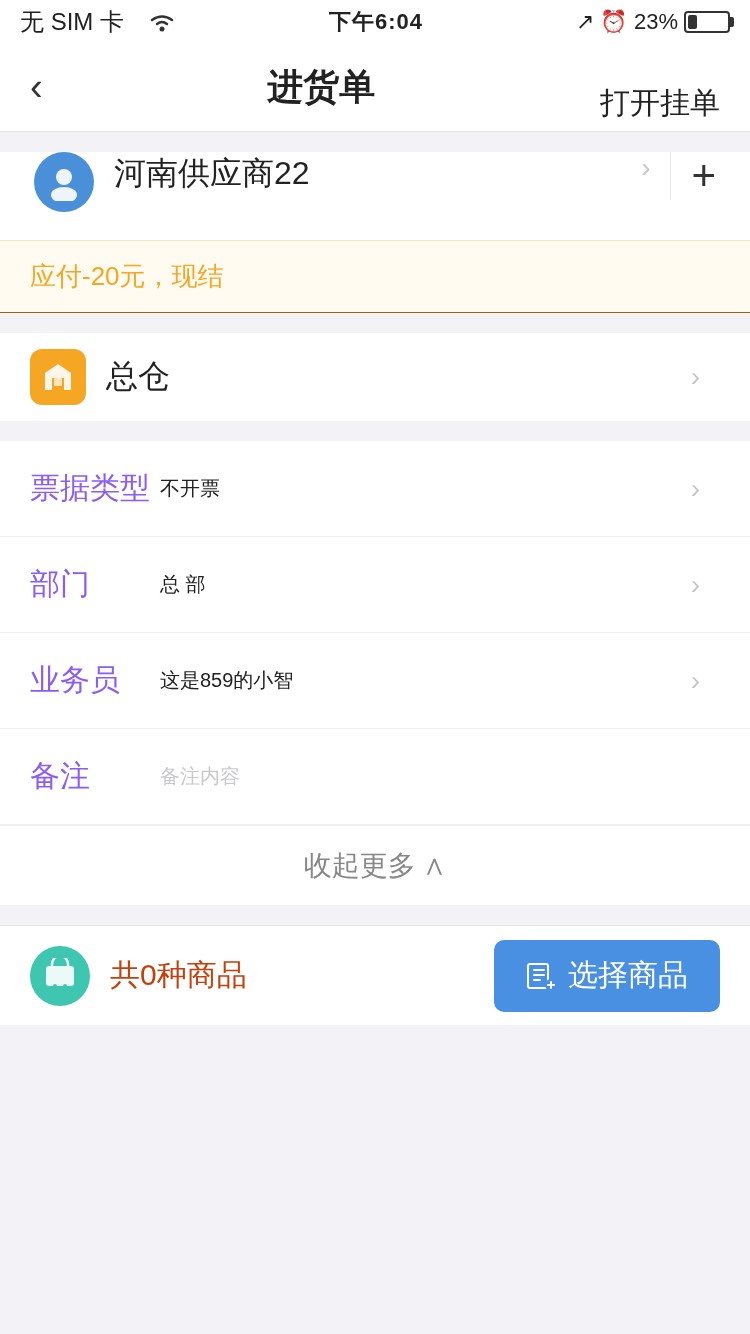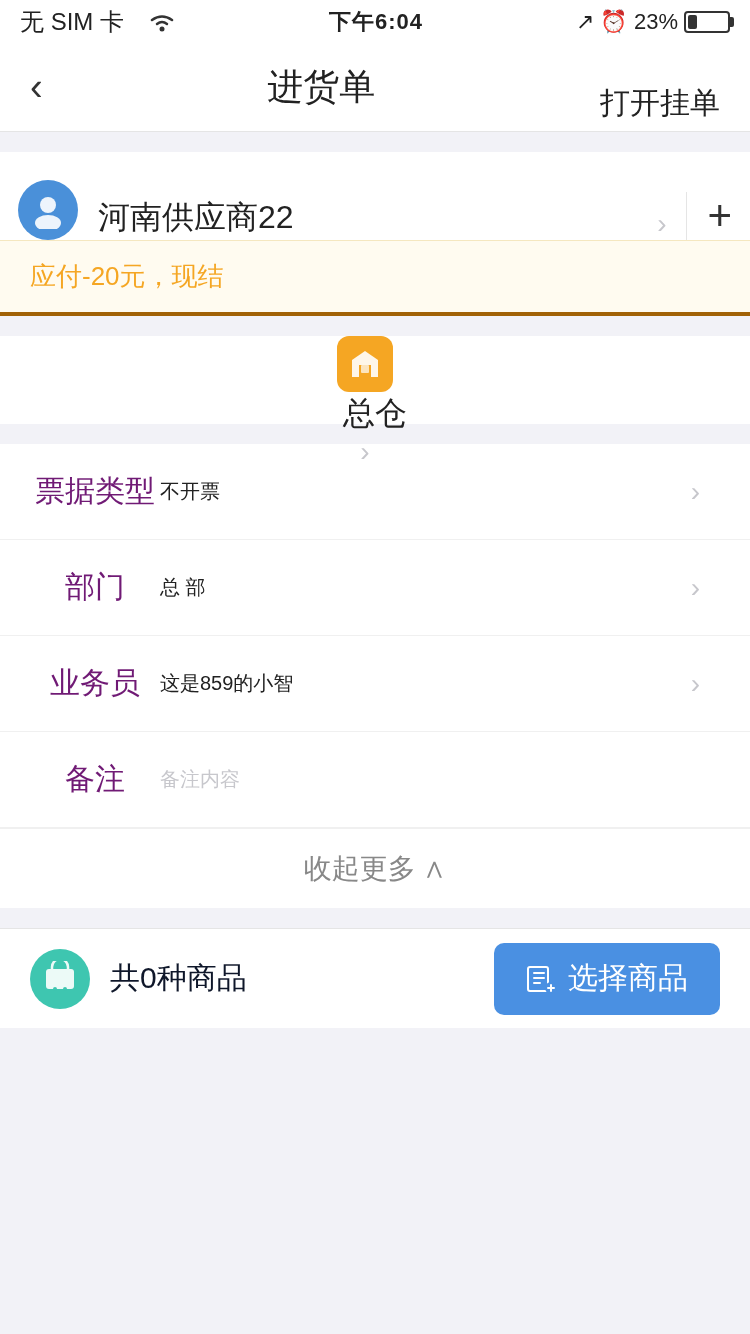--- a/index.html
+++ b/index.html
@@ -37,85 +37,84 @@
     .nav-bar {
       height: 88px;
       background: #fff;
       display: flex;
       align-items: center;
       justify-content: space-between;
       padding: 0 30px;
       border-bottom: 1px solid #e5e5e5;
     }
     .nav-back { font-size: 38px; color: #333; cursor: pointer; }
-    .nav-title { font-size: 36px; font-weight: 400; color: #222; text-align: center; }
+    .nav-title { font-size: 36px; font-weight: 700; color: #222; text-align: center; }
     .nav-action { font-size: 30px; color: #222; cursor: pointer; margin-top: 32px; }
 
     
     .section-gap { height: 20px; background: #f2f2f7; }
 
     
     .card { background: #fff; }
 
     
     .supplier-row {
       display: flex;
-      align-items: flex-end;
-      padding: 0 18px;
+      align-items: flex-start;
+      padding: 0 34px;
       height: 88px;
       border-bottom: none;
     }
     .supplier-avatar {
       width: 60px; height: 60px; border-radius: 50%; background: #4a90d9;
       display: flex; align-items: center; justify-content: center;
       margin-right: 20px; flex-shrink: 0;
     }
     .supplier-avatar svg { width: 38px; height: 38px; }
     .supplier-name { flex: 1; font-size: 32px; color: #222; }
     .chevron { color: #c7c7cc; font-size: 28px; margin-right: 20px; }
     .plus-btn { font-size: 42px; color: #333; cursor: pointer; padding-left: 20px; border-left: 1px solid #e5e5e5; }
 
     
     .notice-banner {
       background: #fffbf0;
       padding: 18px 30px;
       font-size: 26px;
       color: #f5a623;
       border-top: 1px solid #f5e7c0;
-      border-bottom: 4px solid #a16207;
+      border-bottom: 1px solid #a16207;
     }
 
     
     .warehouse-row {
       display: flex;
       align-items: center;
       padding: 0 30px;
       height: 88px;
-      flex-direction: column;
     }
     .warehouse-icon {
       width: 56px; height: 56px; border-radius: 12px; background: #f5a623;
       display: flex; align-items: center; justify-content: center;
       margin-right: 20px; flex-shrink: 0;
     }
     .warehouse-icon svg { width: 34px; height: 34px; }
     .warehouse-name { flex: 1; font-size: 32px; color: #222; }
 
     
     .form-section { background: #fff; }
     .form-row {
       display: flex;
       align-items: center;
       padding: 0 30px;
       height: 96px;
       border-bottom: 1px solid #f0f0f0;
       cursor: pointer;
     }
     .form-row:last-child { border-bottom: none; }
-    .form-label { font-size: 30px; color: #701a75; width: 130px; flex-shrink: 0; text-align: center; }
+    .form-label { font-size: 30px; color: #8b5cf6; width: 130px; flex-shrink: 0; }
     .form-value { flex: 1; font-size: 20px; color: #222; }
     .form-value.placeholder { color: #c7c7cc; }
 
     
     .collapse-row {
       background: #fff;
       height: 80px;
       display: flex;
       align-items: center;
       justify-content: center;
@@ -132,21 +131,21 @@
       padding: 0 30px;
       height: 100px;
       border-top: 1px solid #e5e5e5;
       margin-top: 20px;
     }
     .product-icon {
       width: 60px; height: 60px; border-radius: 50%; background: #3ec6b0;
       display: flex; align-items: center; justify-content: center;
       margin-right: 20px; flex-shrink: 0;
     }
-    .product-count { flex: 1; font-size: 30px; color: #0f172a; }
+    .product-count { flex: 1; font-size: 30px; color: #c2410c; }
     .select-btn {
       background: #4a90e2;
       color: #fff;
       border: none;
       border-radius: 10px;
       padding: 0 32px;
       height: 72px;
       font-size: 30px;
       display: flex;
       align-items: center;

